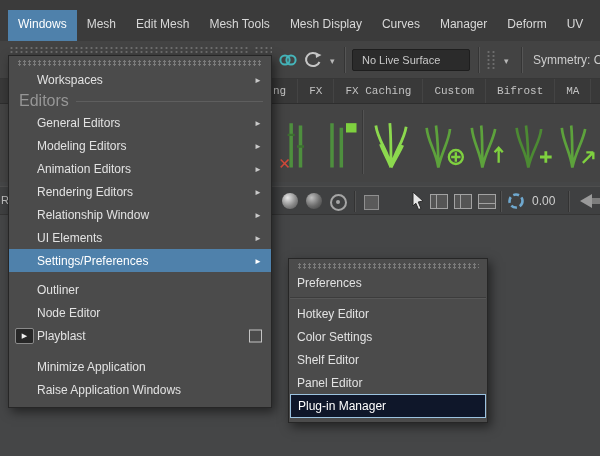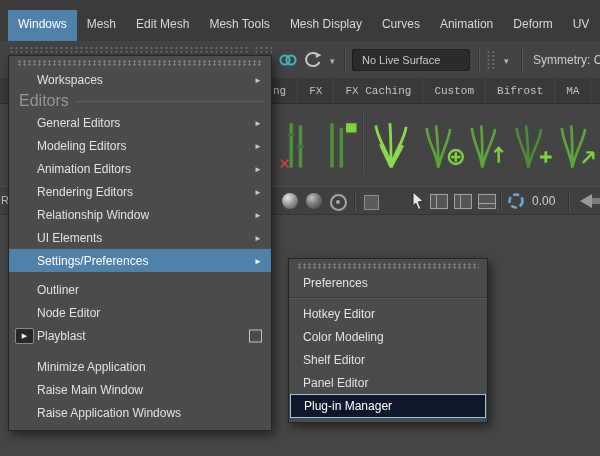--- a/index.html
+++ b/index.html
@@ -55,21 +55,21 @@
 
   
   .menu{position:absolute;background:#4b4b4b;border:1px solid #262626;
         box-shadow:3px 4px 10px rgba(0,0,0,.5);box-sizing:border-box;}
   .windows-menu{left:8px;top:55px;width:264px;padding-bottom:6px;z-index:20;}
   .submenu{left:288px;top:258px;width:200px;padding-bottom:4px;z-index:21;}
   .tearoff{height:6px;margin:4px 8px 2px 8px;
            background-image:radial-gradient(circle,#7b7b7b 1px,rgba(0,0,0,0) 1.2px);background-size:5px 3px;}
   .mrow{position:relative;height:23px;display:flex;align-items:center;padding-left:28px;
         color:#e2e2e2;font-size:12px;white-space:nowrap;}
-  .srow{position:relative;height:23px;display:flex;align-items:center;padding-left:14px;
+  .srow{position:relative;height:23px;display:flex;align-items:center;padding-left:8px;
         color:#e2e2e2;font-size:12px;white-space:nowrap;}
   .mrow.hl{background:#4f81ab;color:#fff;}
   .srow.hl{background:#0f172a;color:#fff;height:24px;box-shadow:inset 0 0 0 1px #9cc3e0;margin:0 1px;}
   .marrow{position:absolute;right:9px;top:50%;transform:translateY(-50%);font-size:8px;color:#c9c9c9;}
   .mrow.hl .marrow{color:#fff;}
   .msection{display:flex;align-items:center;height:20px;padding:0 8px 0 10px;}
   .msection-label{color:#969696;font-size:16px;}
   .msection-line{flex:1;height:1px;background:#5e5e5e;margin-left:7px;}
   .mgap6{height:6px;} .mgap8{height:8px;}
   .sdivider{height:1px;background:#3c3c3c;border-bottom:1px solid #575757;margin:3px 1px;}
@@ -84,21 +84,21 @@
 
 <div class="canvas">
 
   <div class="menubar">
     <div class="mb-item active">Windows</div>
     <div class="mb-item">Mesh</div>
     <div class="mb-item">Edit Mesh</div>
     <div class="mb-item">Mesh Tools</div>
     <div class="mb-item">Mesh Display</div>
     <div class="mb-item">Curves</div>
-    <div class="mb-item">Animation</div>
+    <div class="mb-item">Manager</div>
     <div class="mb-item">Deform</div>
     <div class="mb-item">UV</div>
   </div>
 
   <div class="statusline">
     <div class="grip-strip dotgrip"></div>
     <div class="grip-block dotgrip"></div>
     <div class="icon-btn" style="left:278px;">
       <svg width="20" height="18" viewBox="0 0 20 18">
           <circle cx="7" cy="9" r="4.6" fill="none" stroke="#45b5ba" stroke-width="2"></circle>
@@ -269,39 +269,36 @@
       <span>Playblast</span>
       <span class="optionbox"></span>
     </div>
 
     <div class="mgap8"></div>
 
     <div class="mrow">
       <span>Minimize Application</span>
     </div>
     <div class="mrow">
-      <span>Raise Main Window</span>
-    </div>
-    <div class="mrow">
       <span>Raise Application Windows</span>
     </div>
   </div>
 
   <div class="menu submenu">
     <div class="tearoff"></div>
 
     <div class="srow">
       <span>Preferences</span>
     </div>
     <div class="sdivider"></div>
     <div class="srow">
       <span>Hotkey Editor</span>
     </div>
     <div class="srow">
-      <span>Color Modeling</span>
+      <span>Color Settings</span>
     </div>
     <div class="srow">
       <span>Shelf Editor</span>
     </div>
     <div class="srow">
       <span>Panel Editor</span>
     </div>
     <div class="srow hl">
       <span>Plug-in Manager</span>
     </div>

